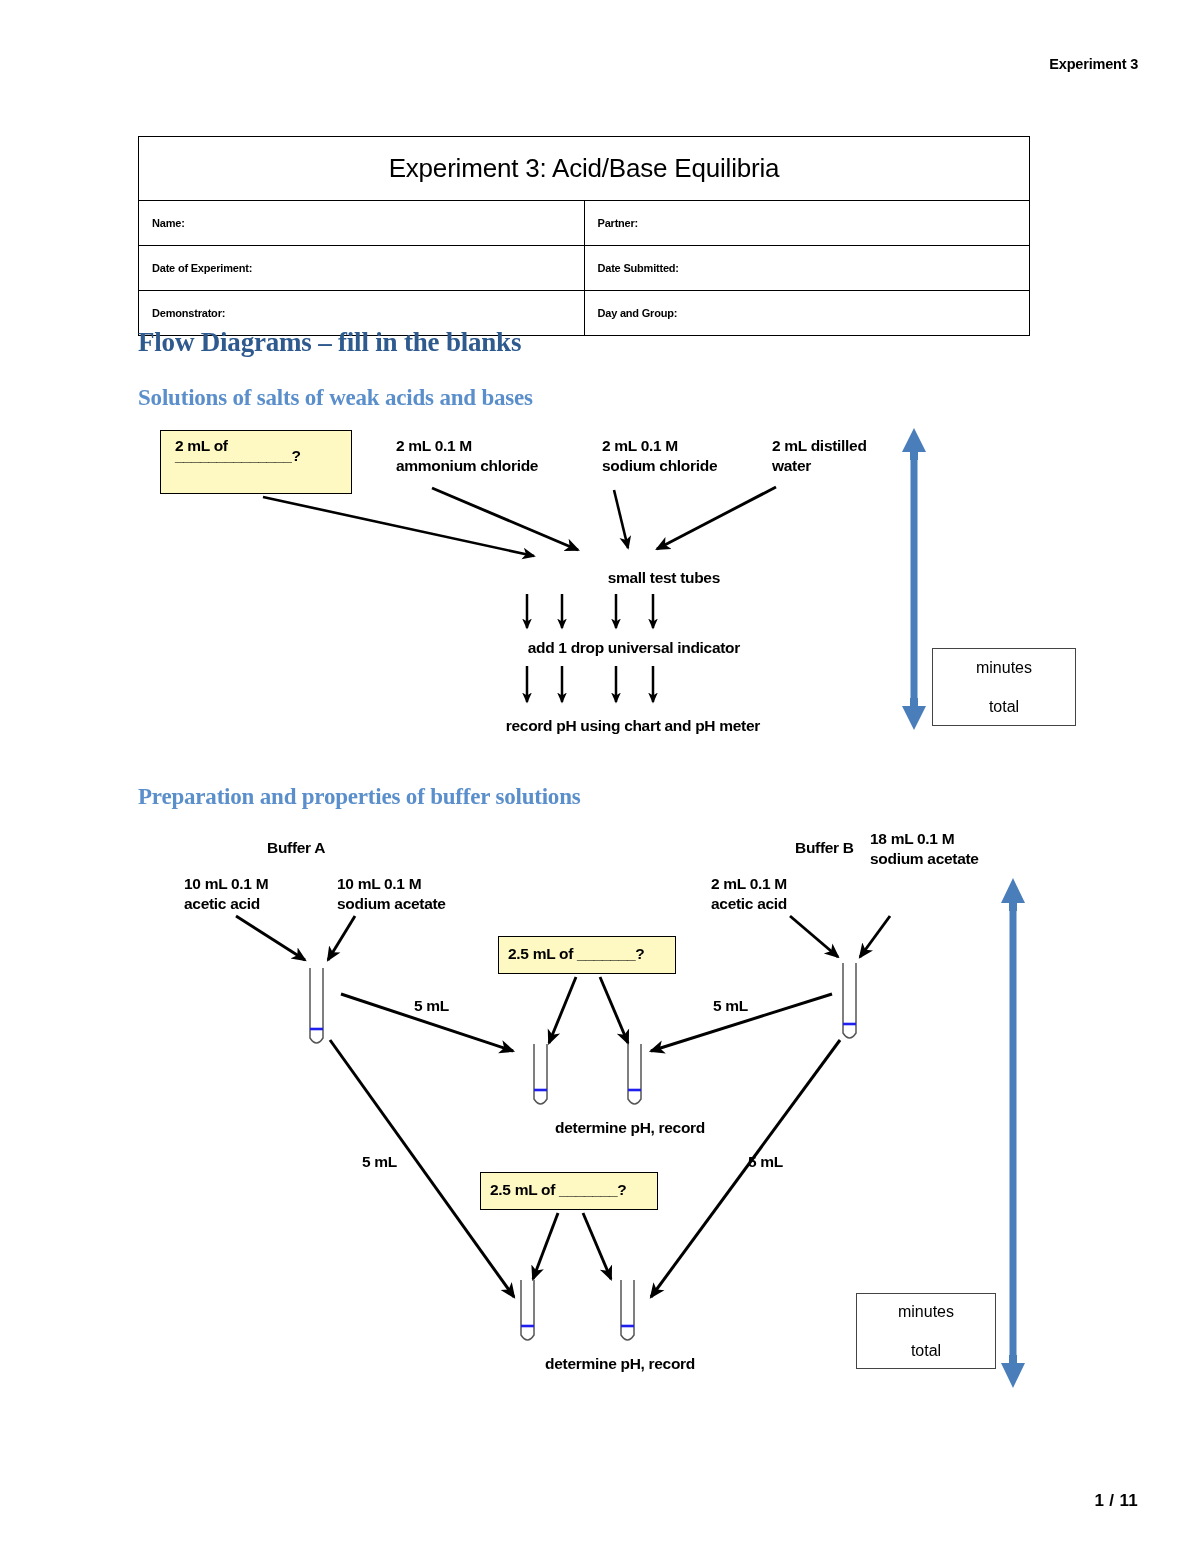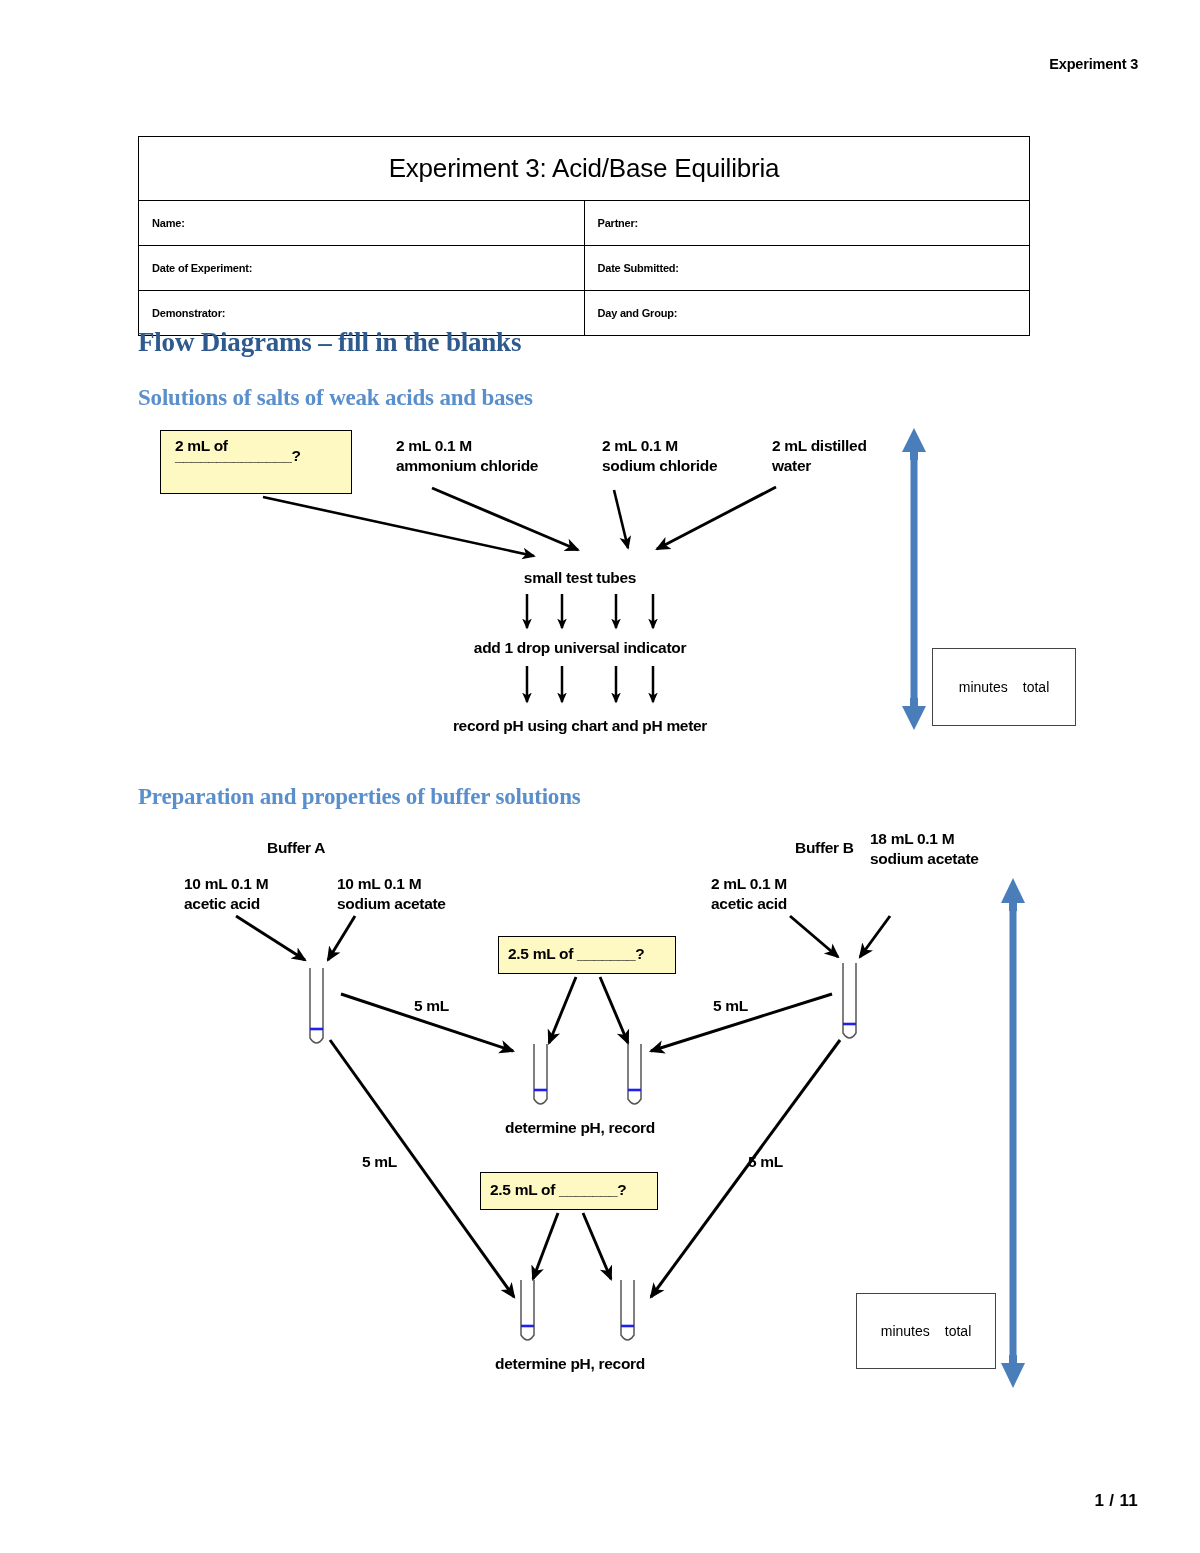--- a/index.html
+++ b/index.html
@@ -86,21 +86,21 @@
 
   
   .lbl {
     position: absolute;
     font-size: 15.5px;
     font-weight: bold;
     line-height: 1.32;
     letter-spacing: -0.3px;
     white-space: pre-line;
   }
-  .lbl-c { text-align: center; }
+  .lbl-c { text-align: right; }
 
   
   .fill-box {
     position: absolute;
     border: 1.8px solid #000;
     background: #fef9c3;
   }
   .fill-box .ftext {
     font-size: 15.5px;
     font-weight: bold;
@@ -135,23 +135,24 @@
     left: 9px; top: 8px;
     white-space: pre;
   }
 
   
   .minutes-box {
     position: absolute;
     border: 1.6px solid #444;
     background: #fff;
     display: flex;
+    flex-direction: column;
     align-items: center;
     justify-content: center;
-    font-size: 14px;
+    font-size: 16px;
     line-height: 1.45;
     gap: 15px;
   }
   #minutes-box-1 {
     left: 932px; top: 648px;
     width: 144px; height: 78px;
   }
   #minutes-box-2 {
     left: 856px; top: 1293px;
     width: 140px; height: 76px;

